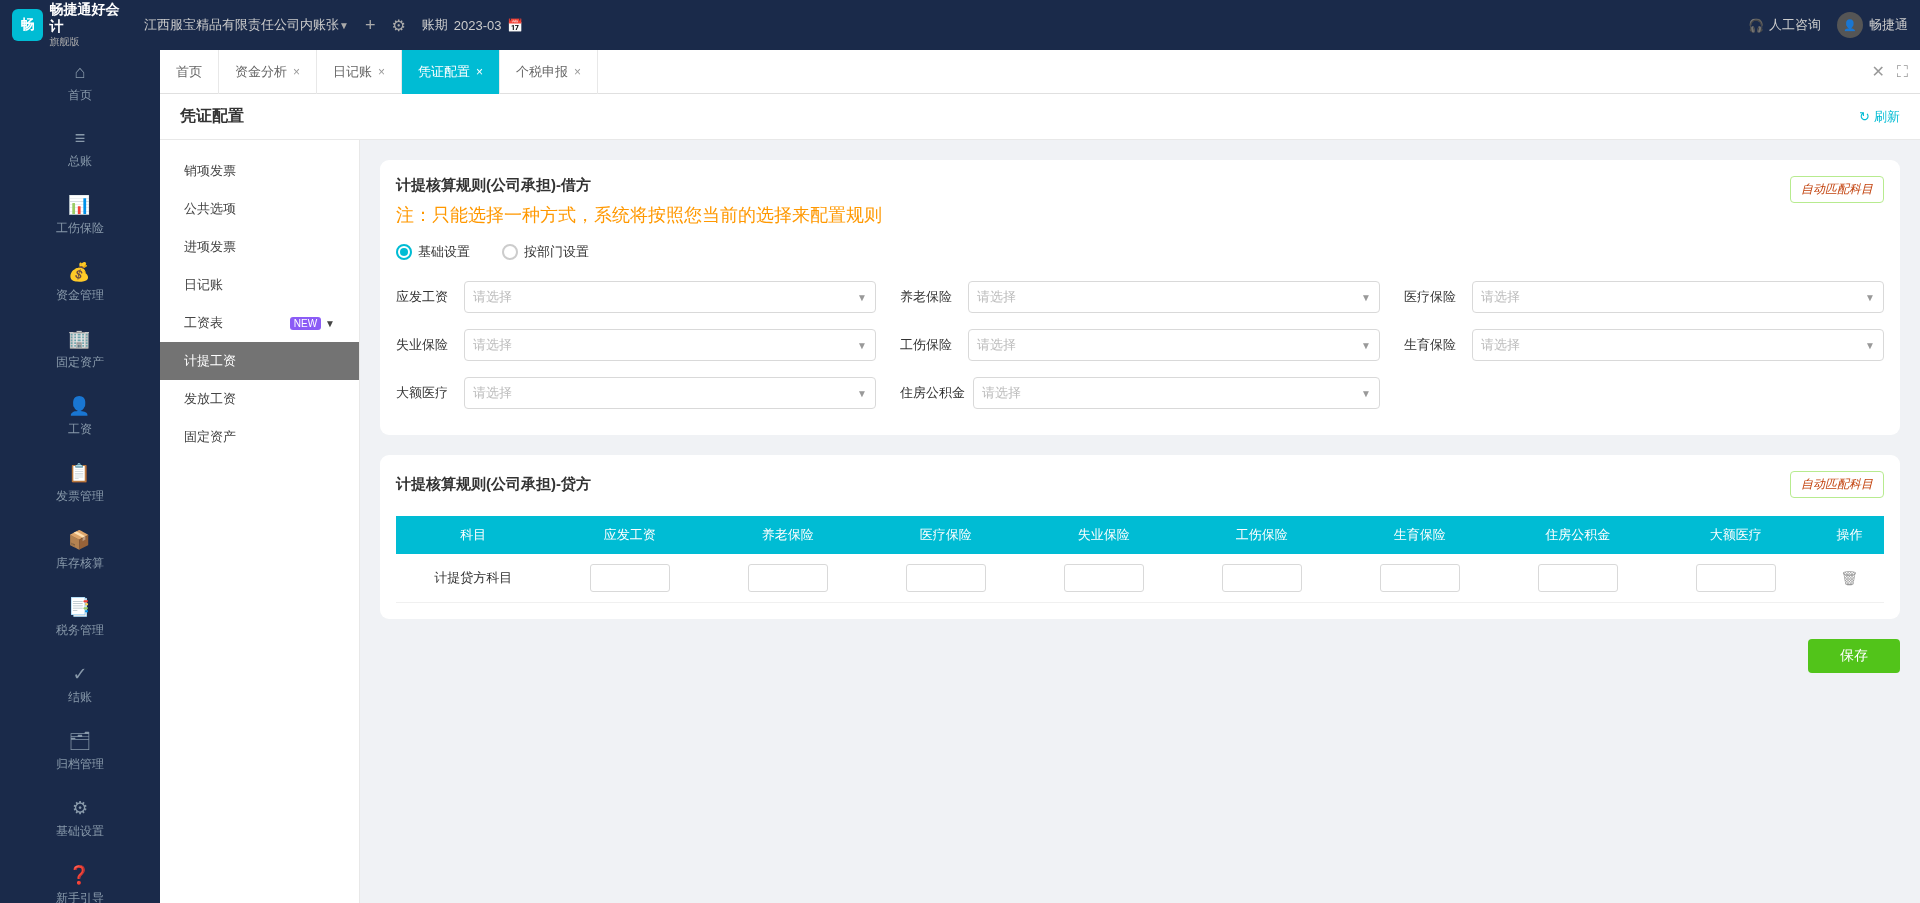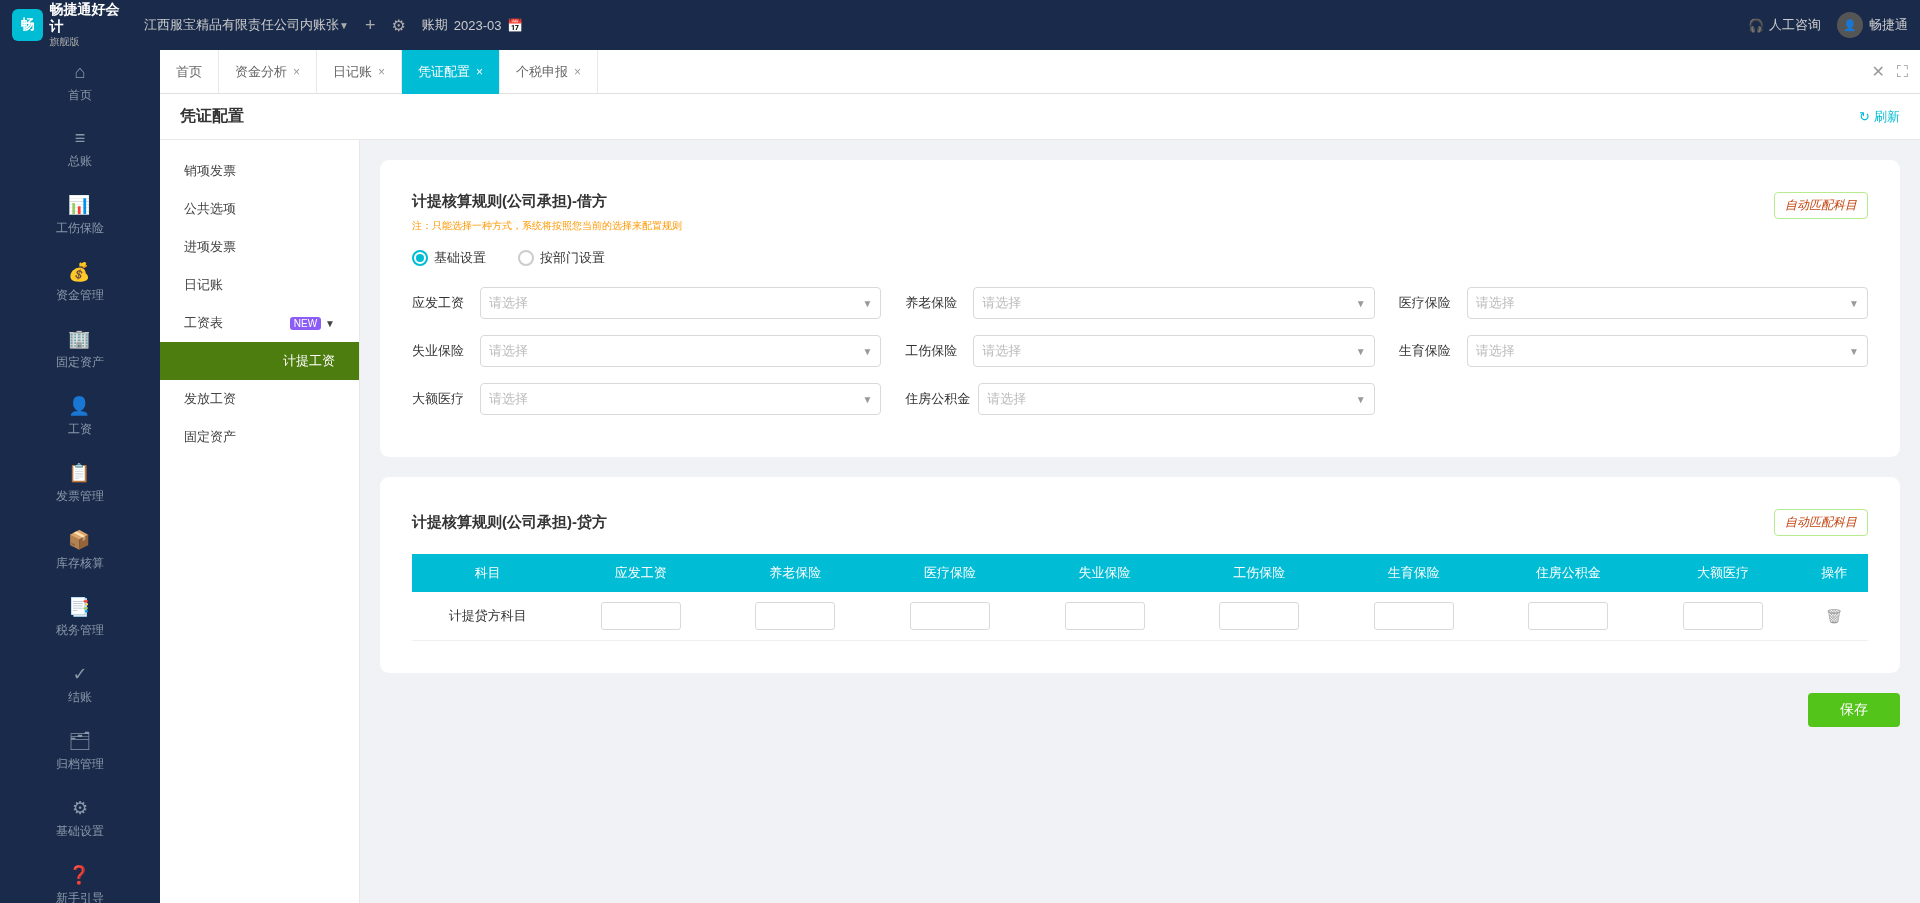--- a/index.html
+++ b/index.html
@@ -46,31 +46,31 @@
     .page-header { background: #fff; padding: 12px 20px; display: flex; align-items: center; justify-content: space-between; border-bottom: 1px solid #e8e8e8; flex-shrink: 0; }
     .page-title { font-size: 16px; font-weight: bold; color: #333; }
     .refresh-btn { display: flex; align-items: center; gap: 4px; color: #00bcd4; cursor: pointer; font-size: 13px; }
 
     
     .inner-layout { display: flex; flex: 1; overflow: hidden; }
 
     
     .left-menu { width: 200px; background: #fff; border-right: 1px solid #e8e8e8; padding: 12px 0; flex-shrink: 0; overflow-y: auto; }
     .menu-item { padding: 10px 24px; color: #444; cursor: pointer; font-size: 13px; display: flex; align-items: center; justify-content: space-between; }
-    .menu-item.active { background: #4d7c0f; color: white; justify-content: flex-end; }
+    .menu-item.active { background: #737373; color: white; }
     .menu-item .new-badge { background: #8b5cf6; color: white; font-size: 10px; padding: 1px 4px; border-radius: 3px; }
     .menu-item .arrow-down { font-size: 10px; }
 
     
     .right-content { flex: 1; overflow-y: auto; padding: 20px; display: flex; flex-direction: column; gap: 20px; position: relative; }
 
     
-    .section-card { background: #fff; border-radius: 9px; padding: 32px; }
+    .section-card { background: #fff; border-radius: 9px; padding: 16px; }
     .section-title { font-size: 15px; font-weight: bold; color: #333; margin-bottom: 8px; }
-    .section-note { color: #ff9800; font-size: 10px; margin-bottom: 16px; }
+    .section-note { color: #ff9800; font-size: 18px; margin-bottom: 16px; }
 
     
     .radio-group { display: flex; gap: 32px; margin-bottom: 20px; }
     .radio-item { display: flex; align-items: center; gap: 6px; cursor: pointer; }
     .radio-circle { width: 16px; height: 16px; border-radius: 50%; border: 2px solid #ccc; display: flex; align-items: center; justify-content: center; }
     .radio-circle.selected { border-color: #00bcd4; }
     .radio-circle.selected::after { content: ''; width: 8px; height: 8px; background: #00bcd4; border-radius: 50%; }
     .radio-label { font-size: 13px; color: #333; }
 
     

